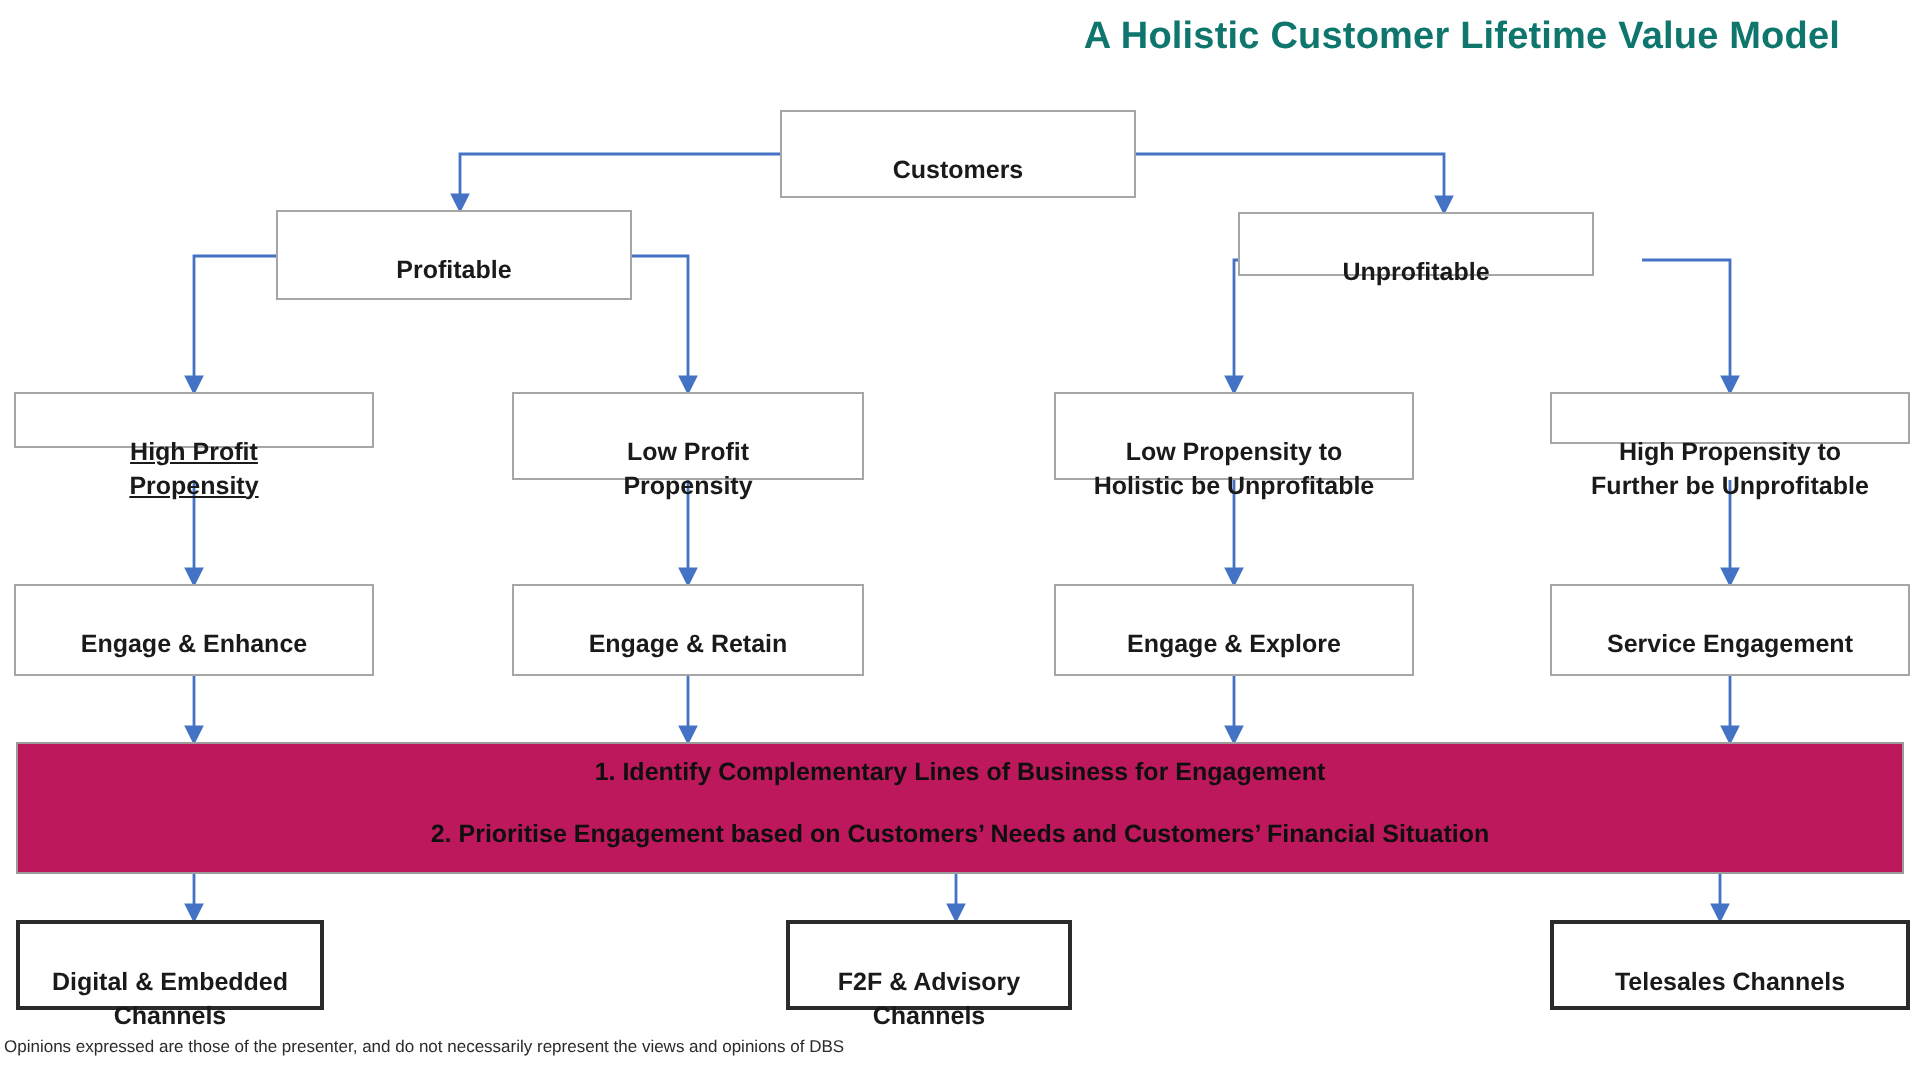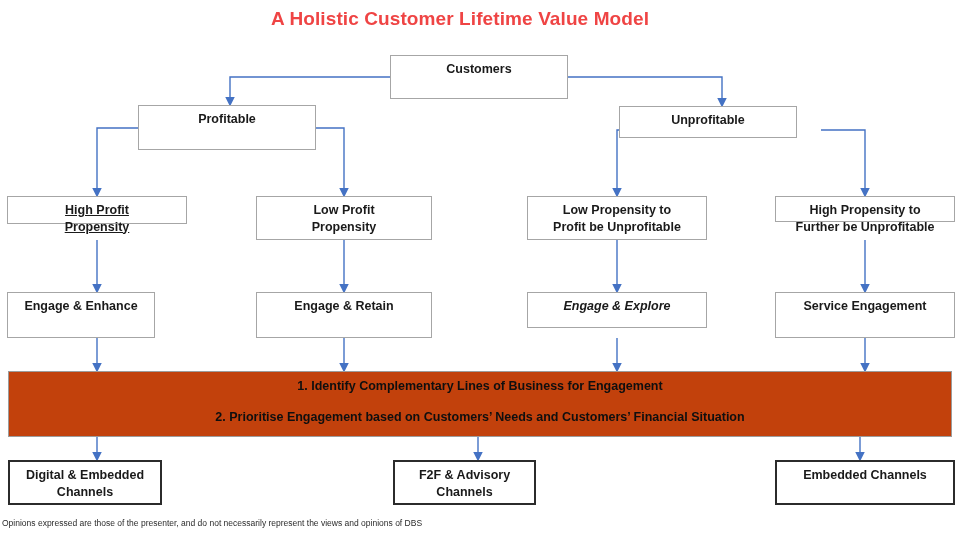--- a/index.html
+++ b/index.html
@@ -2,33 +2,33 @@
 <html><head>
 <meta charset="utf-8">
 <style>
   html,body{margin:0;padding:0;}
   body{
     width:960px;height:540px;background:#ffffff;overflow:hidden;
     font-family:"Liberation Sans",sans-serif;
   }
   .slide{position:relative;width:960px;height:540px;background:#fff;}
   .title{
-    position:absolute;left:0;top:8px;width:920px;text-align:center;
-    font-size:19px;font-weight:700;color:#ef4444;letter-spacing:0.1px;
+    position:absolute;left:0;top:8px;width:920px;text-align:right;
+    font-size:19px;font-weight:700;color:#0f766e;letter-spacing:0.1px;
   }
   .box{
     position:absolute;background:#ffffff;border:1.4px solid #A6A6A6;
-    box-sizing:border-box;text-align:center;padding-top:5px;
+    box-sizing:border-box;text-align:center;padding-top:21px;
     font-size:12.5px;font-weight:700;color:#1a1a1a;line-height:1.32;
     white-space:pre-line;
   }
   .channel{border:2px solid #2b2b2b;}
   .process{
     position:absolute;left:8px;top:371px;width:944px;height:66px;
-    background:#c2410c;border:1.4px solid #9c9c9c;box-sizing:border-box;
+    background:#be185d;border:1.4px solid #9c9c9c;box-sizing:border-box;
     text-align:center;color:#0f0f0f;font-weight:700;font-size:12.5px;
   }
   .process .p-line1{margin-top:7px;}
   .process .p-line2{margin-top:17px;}
   .connectors{position:absolute;left:0;top:0;width:960px;height:540px;pointer-events:none;}
   .footer{
     position:absolute;left:2px;top:518px;font-size:8.5px;color:#2b2b2b;
     font-weight:400;letter-spacing:0px;
   }
 </style>
@@ -69,34 +69,34 @@
   <div class="box" style="left:390px;top:55px;width:178px;height:44px;">Customers</div>
 
   <div class="box" style="left:138px;top:105px;width:178px;height:45px;">Profitable</div>
   <div class="box" style="left:619px;top:106px;width:178px;height:32px;">Unprofitable</div>
 
   <div class="box" style="left:7px;top:196px;width:180px;height:28px;text-decoration:underline;">High Profit
 Propensity</div>
   <div class="box" style="left:256px;top:196px;width:176px;height:44px;">Low Profit
 Propensity</div>
   <div class="box" style="left:527px;top:196px;width:180px;height:44px;">Low Propensity to
-Profit be Unprofitable</div>
+Holistic be Unprofitable</div>
   <div class="box" style="left:775px;top:196px;width:180px;height:26px;">High Propensity to
 Further be Unprofitable</div>
 
-  <div class="box" style="left:7px;top:292px;width:148px;height:46px;">Engage &amp; Enhance</div>
+  <div class="box" style="left:7px;top:292px;width:180px;height:46px;">Engage &amp; Enhance</div>
   <div class="box" style="left:256px;top:292px;width:176px;height:46px;">Engage &amp; Retain</div>
-  <div class="box" style="left:527px;top:292px;width:180px;height:36px;font-style:italic;">Engage &amp; Explore</div>
+  <div class="box" style="left:527px;top:292px;width:180px;height:46px;">Engage &amp; Explore</div>
   <div class="box" style="left:775px;top:292px;width:180px;height:46px;">Service Engagement</div>
 
   <div class="process">
     <div class="p-line1">1. Identify Complementary Lines of Business for Engagement</div>
     <div class="p-line2">2. Prioritise Engagement based on Customers’ Needs and Customers’ Financial Situation</div>
   </div>
 
   <div class="box channel" style="left:8px;top:460px;width:154px;height:45px;">Digital &amp; Embedded
 Channels</div>
   <div class="box channel" style="left:393px;top:460px;width:143px;height:45px;">F2F &amp; Advisory Channels</div>
-  <div class="box channel" style="left:775px;top:460px;width:180px;height:45px;">Embedded Channels</div>
+  <div class="box channel" style="left:775px;top:460px;width:180px;height:45px;">Telesales Channels</div>
 
   <div class="footer">Opinions expressed are those of the presenter, and do not necessarily represent the views and opinions of DBS</div>
 
 </div>
 
 </body></html>

